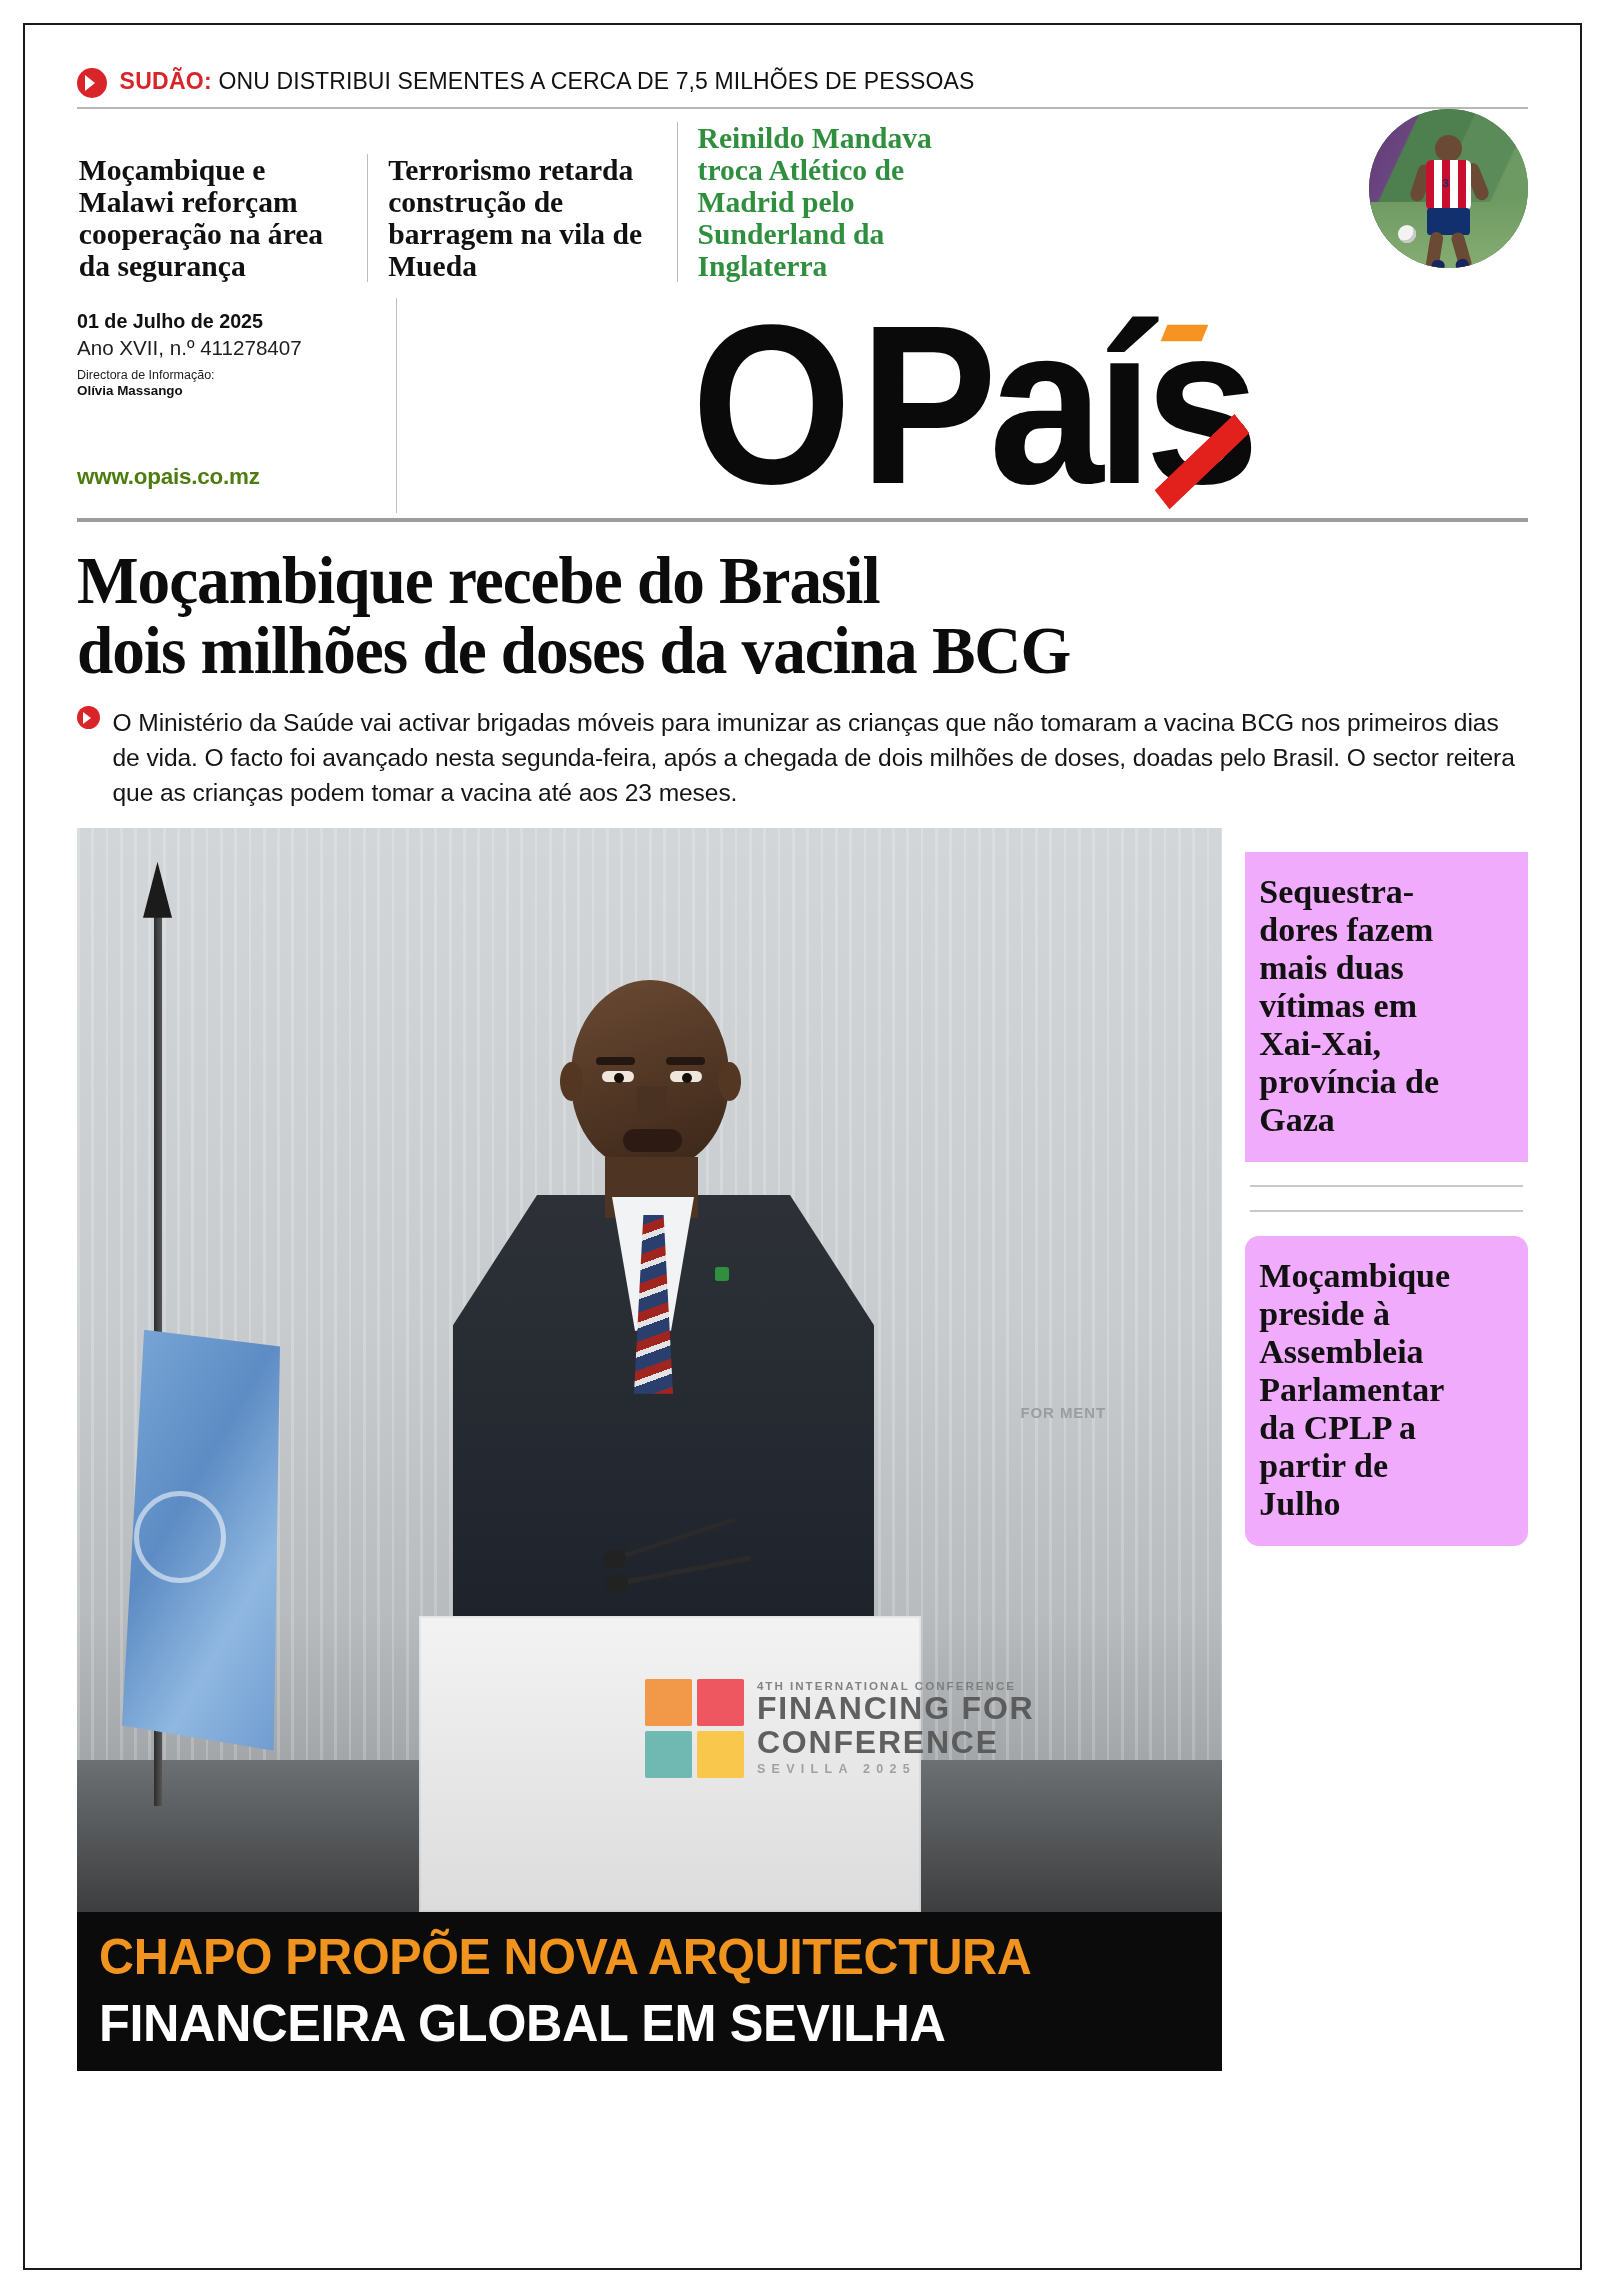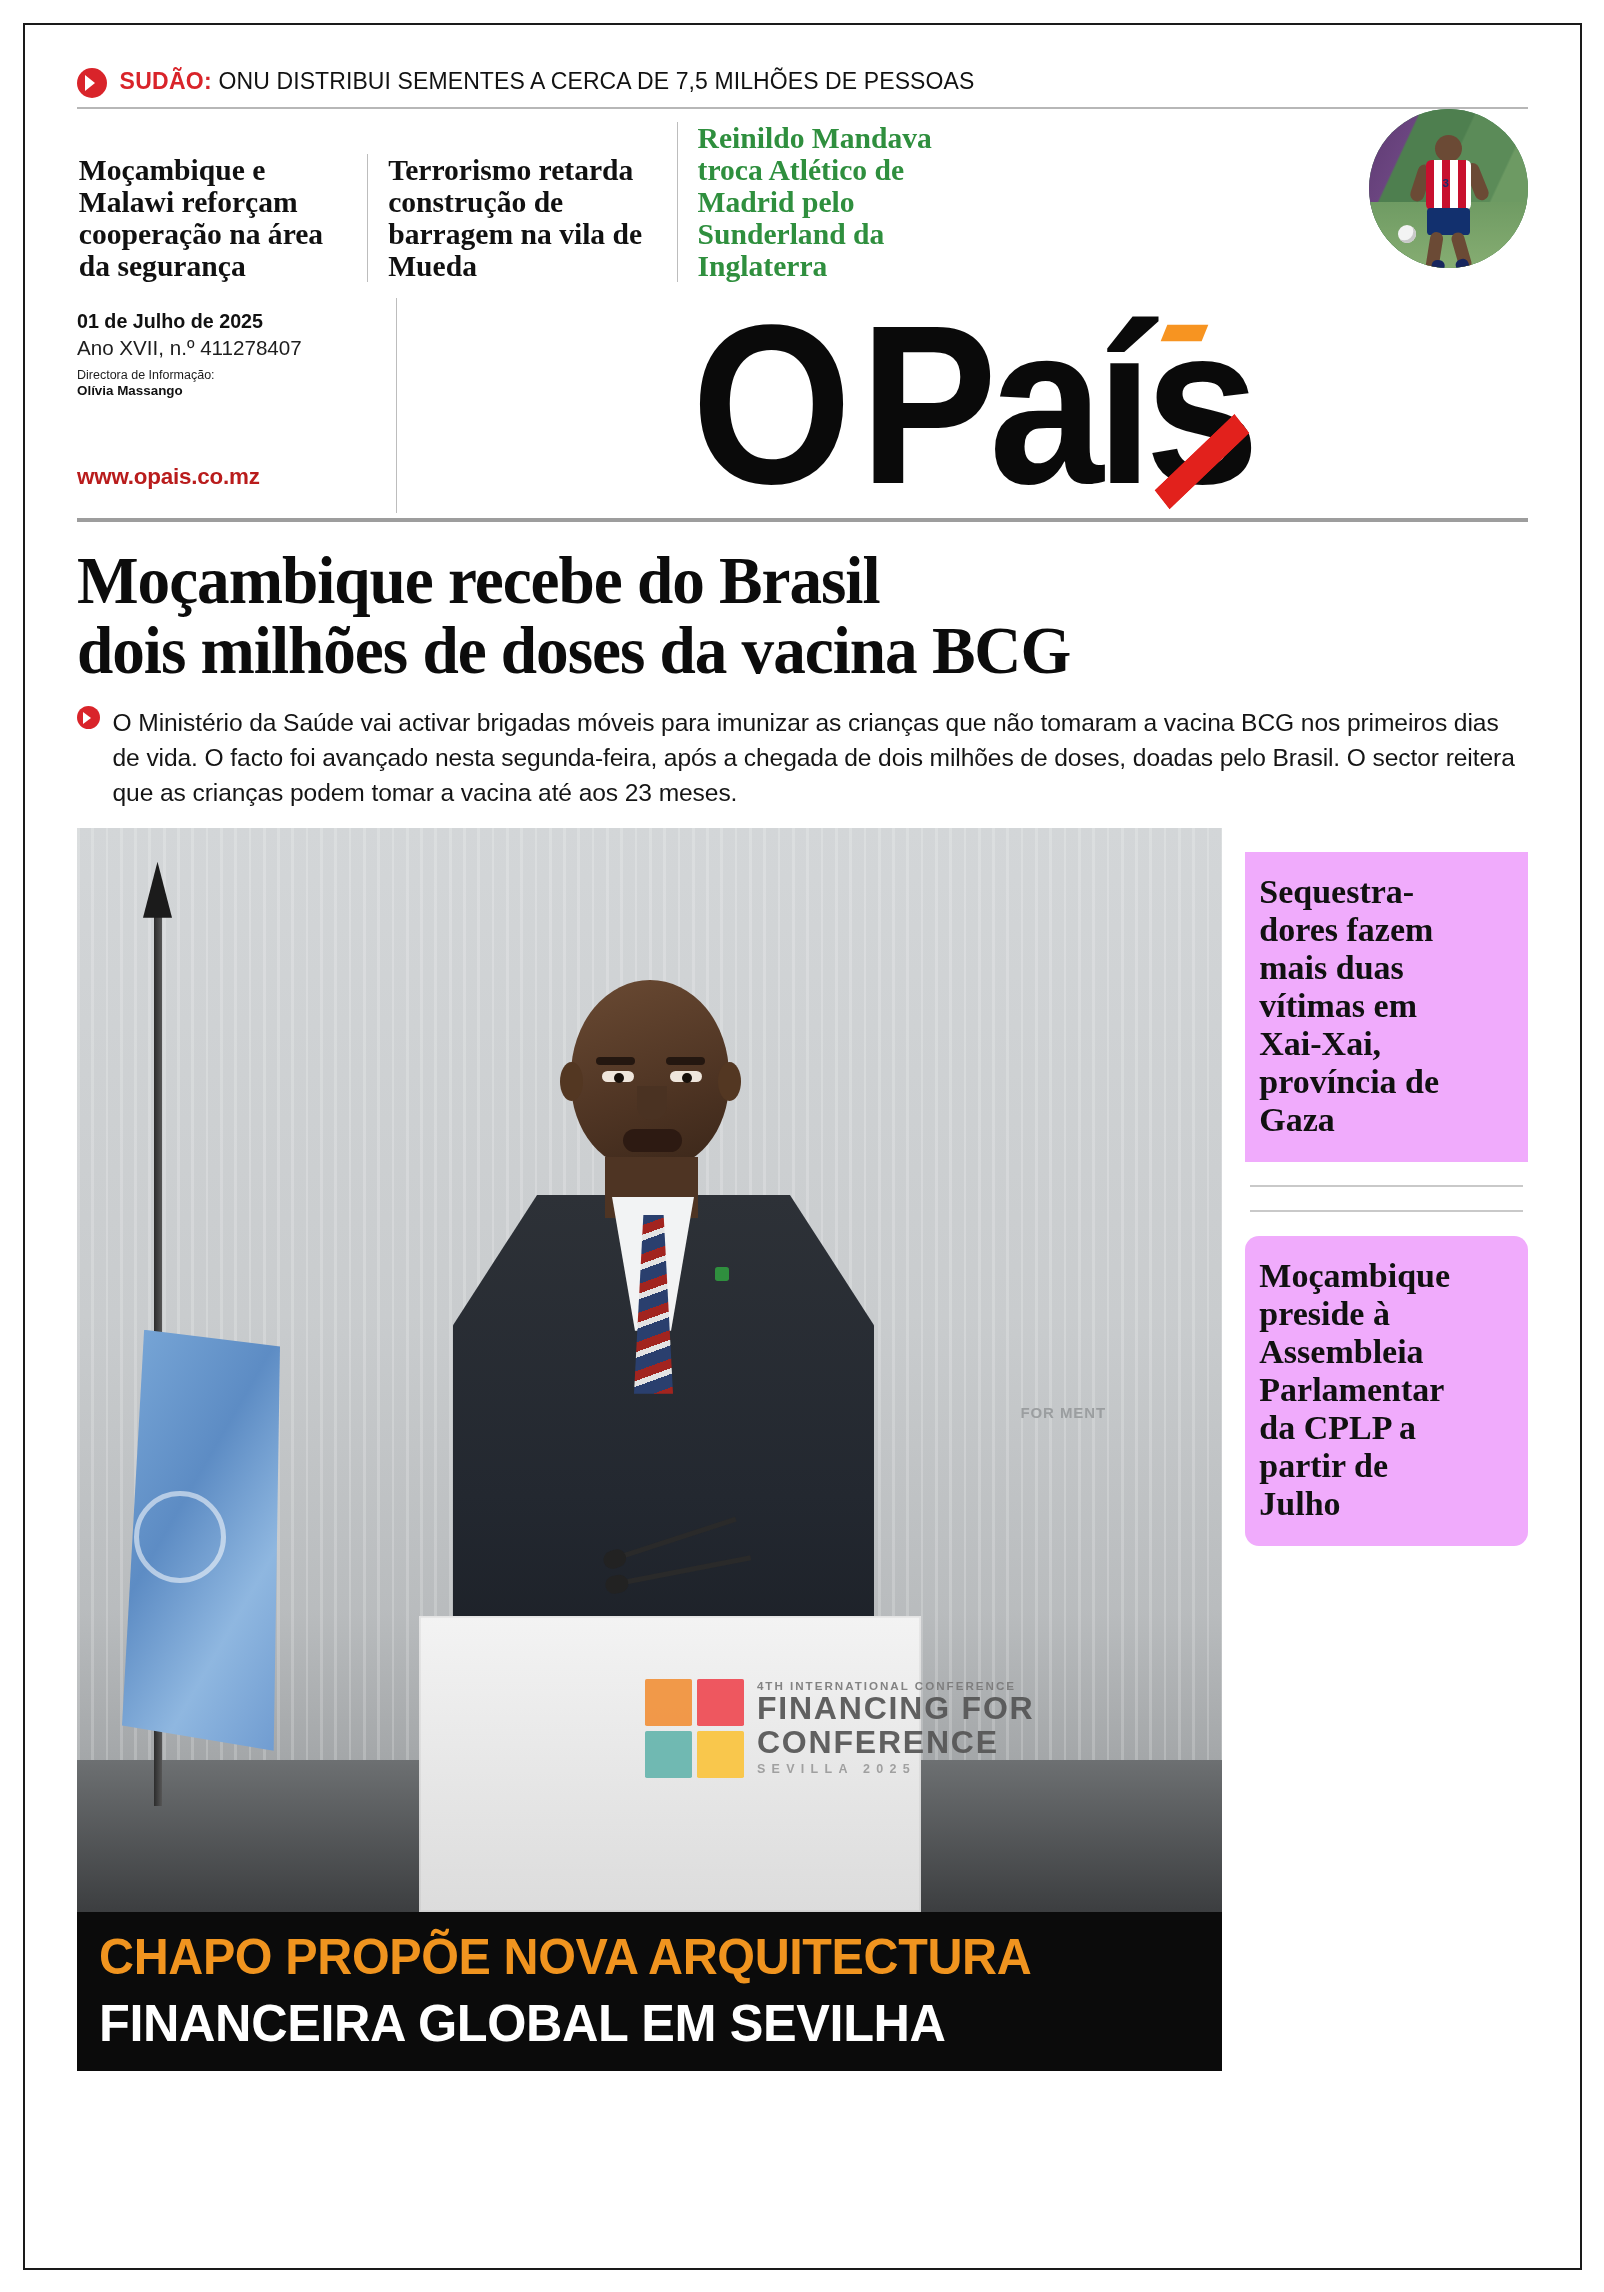--- a/index.html
+++ b/index.html
@@ -125,21 +125,21 @@
     width:296px;flex:0 0 296px;
     border-right:1.8px solid #bdbdbd;
     padding-right:23px;
     display:flex;flex-direction:column;justify-content:flex-start;
     text-align:left;
   }
   .m-date{font-size:19.7px;font-weight:700;color:#111;letter-spacing:0;margin-top:12.5px;}
   .m-ano{font-size:20.6px;font-weight:400;color:#1d1d1d;margin-top:2.7px;}
   .m-dirlabel{font-size:12.5px;font-weight:400;color:#1d1d1d;margin-top:8px;}
   .m-dirname{font-size:13.4px;font-weight:700;color:#111;margin-top:0.9px;}
-  .m-url{font-size:22.4px;font-weight:800;color:#b91c1c;margin-top:auto;margin-bottom:23px;letter-spacing:-0.2px;}
+  .m-url{font-size:22.4px;font-weight:800;color:#4d7c0f;margin-top:auto;margin-bottom:23px;letter-spacing:-0.2px;}
 
   .mastlogo{
     flex:1 1 auto;
     position:relative;
     display:flex;align-items:center;justify-content:center;
     padding-left:18px;
   }
   .logotext{
     position:relative;
     font-family:"Liberation Sans", sans-serif;

